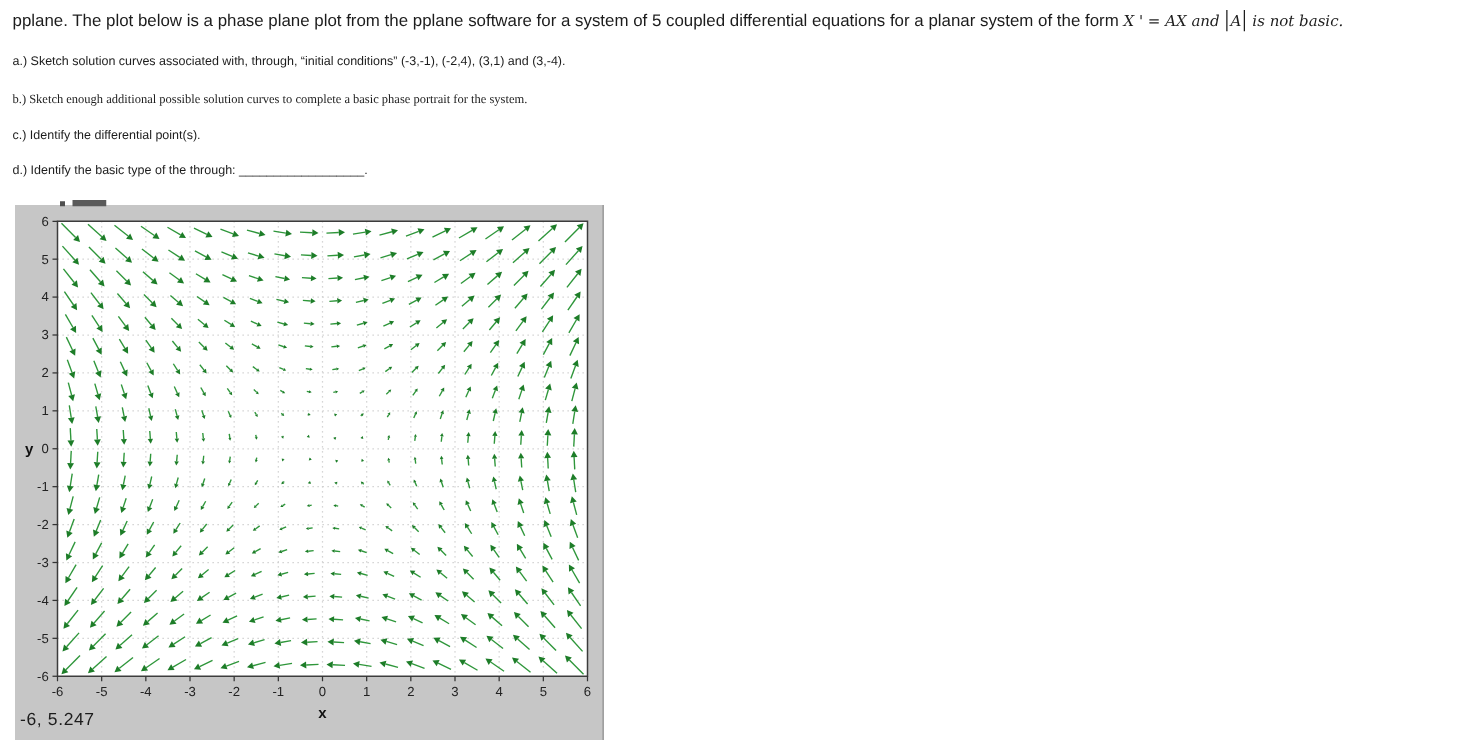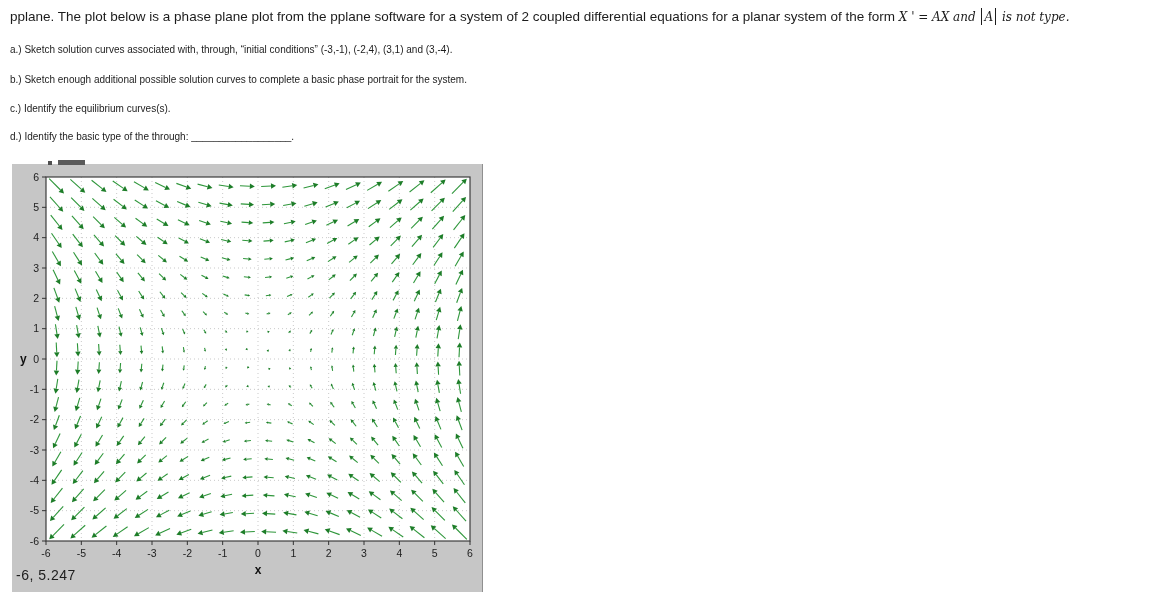--- a/index.html
+++ b/index.html
@@ -22,21 +22,21 @@
   .det{white-space:nowrap;}
   .vbar{
     display:inline-block;width:1px;height:17px;background:#1c1c1c;
     vertical-align:-4px;margin:0 2px;
   }
   .qline{
     position:absolute;left:10px;width:1160px;
     font-size:10px;white-space:nowrap;
   }
   .q-a{top:44px;}
-  .q-b{top:74px;}
+  .q-b{top:74px;font-family:Liberation Serif, serif;}
   .q-c{top:103px;}
   .q-d{top:131px;}
   .panel{
     position:absolute;left:12px;top:164px;width:471px;height:428px;
     background:#c6c6c6;border-right:1px solid #8f8f8f;
     box-sizing:border-box;
   }
   #plot{position:absolute;left:0;top:0;}
   .status{
     position:absolute;left:4px;top:403px;
@@ -44,29 +44,29 @@
   }
   .artifact{position:absolute;background:#4f4f4f;}
   .a1{left:48px;top:161px;width:4px;height:4px;}
   .a2{left:58px;top:160px;width:27px;height:5px;background:#5a5a5a;}
 </style>
 </head>
 <body>
 
 <div class="question">
   <div class="intro">
-    <span>pplane. The plot below is a phase plane plot from the pplane software for a system of 2 coupled differential equations for a planar system of the form</span>
+    <span>pplane. The plot below is a phase plane plot from the pplane software for a system of 5 coupled differential equations for a planar system of the form</span>
     <span class="math">X ' = AX</span>
     <span class="math">and</span>
     <span class="det"><span class="vbar"></span><span class="math">A</span><span class="vbar"></span></span>
-    <span class="math">is not type</span><span class="math">.</span>
+    <span class="math">is not basic</span><span class="math">.</span>
   </div>
   <div class="qline q-a">a.) Sketch solution curves associated with, through, “initial conditions” (-3,-1), (-2,4), (3,1) and (3,-4).</div>
   <div class="qline q-b">b.) Sketch enough additional possible solution curves to complete a basic phase portrait for the system.</div>
-  <div class="qline q-c">c.) Identify the equilibrium curves(s).</div>
+  <div class="qline q-c">c.) Identify the differential point(s).</div>
   <div class="qline q-d">d.) Identify the basic type of the through: __________________.</div>
 </div>
 
 <div class="panel">
   <div id="plot"><svg width="471" height="428">
         <rect x="34" y="13" width="424" height="364" fill="#ffffff"></rect>
         <g stroke="#c9c9c9" stroke-width="1" stroke-dasharray="1 3">
           <line x1="69.33333333333333" y1="13" x2="69.33333333333333" y2="377"></line>
           <line x1="104.66666666666666" y1="13" x2="104.66666666666666" y2="377"></line>
           <line x1="140" y1="13" x2="140" y2="377"></line>

